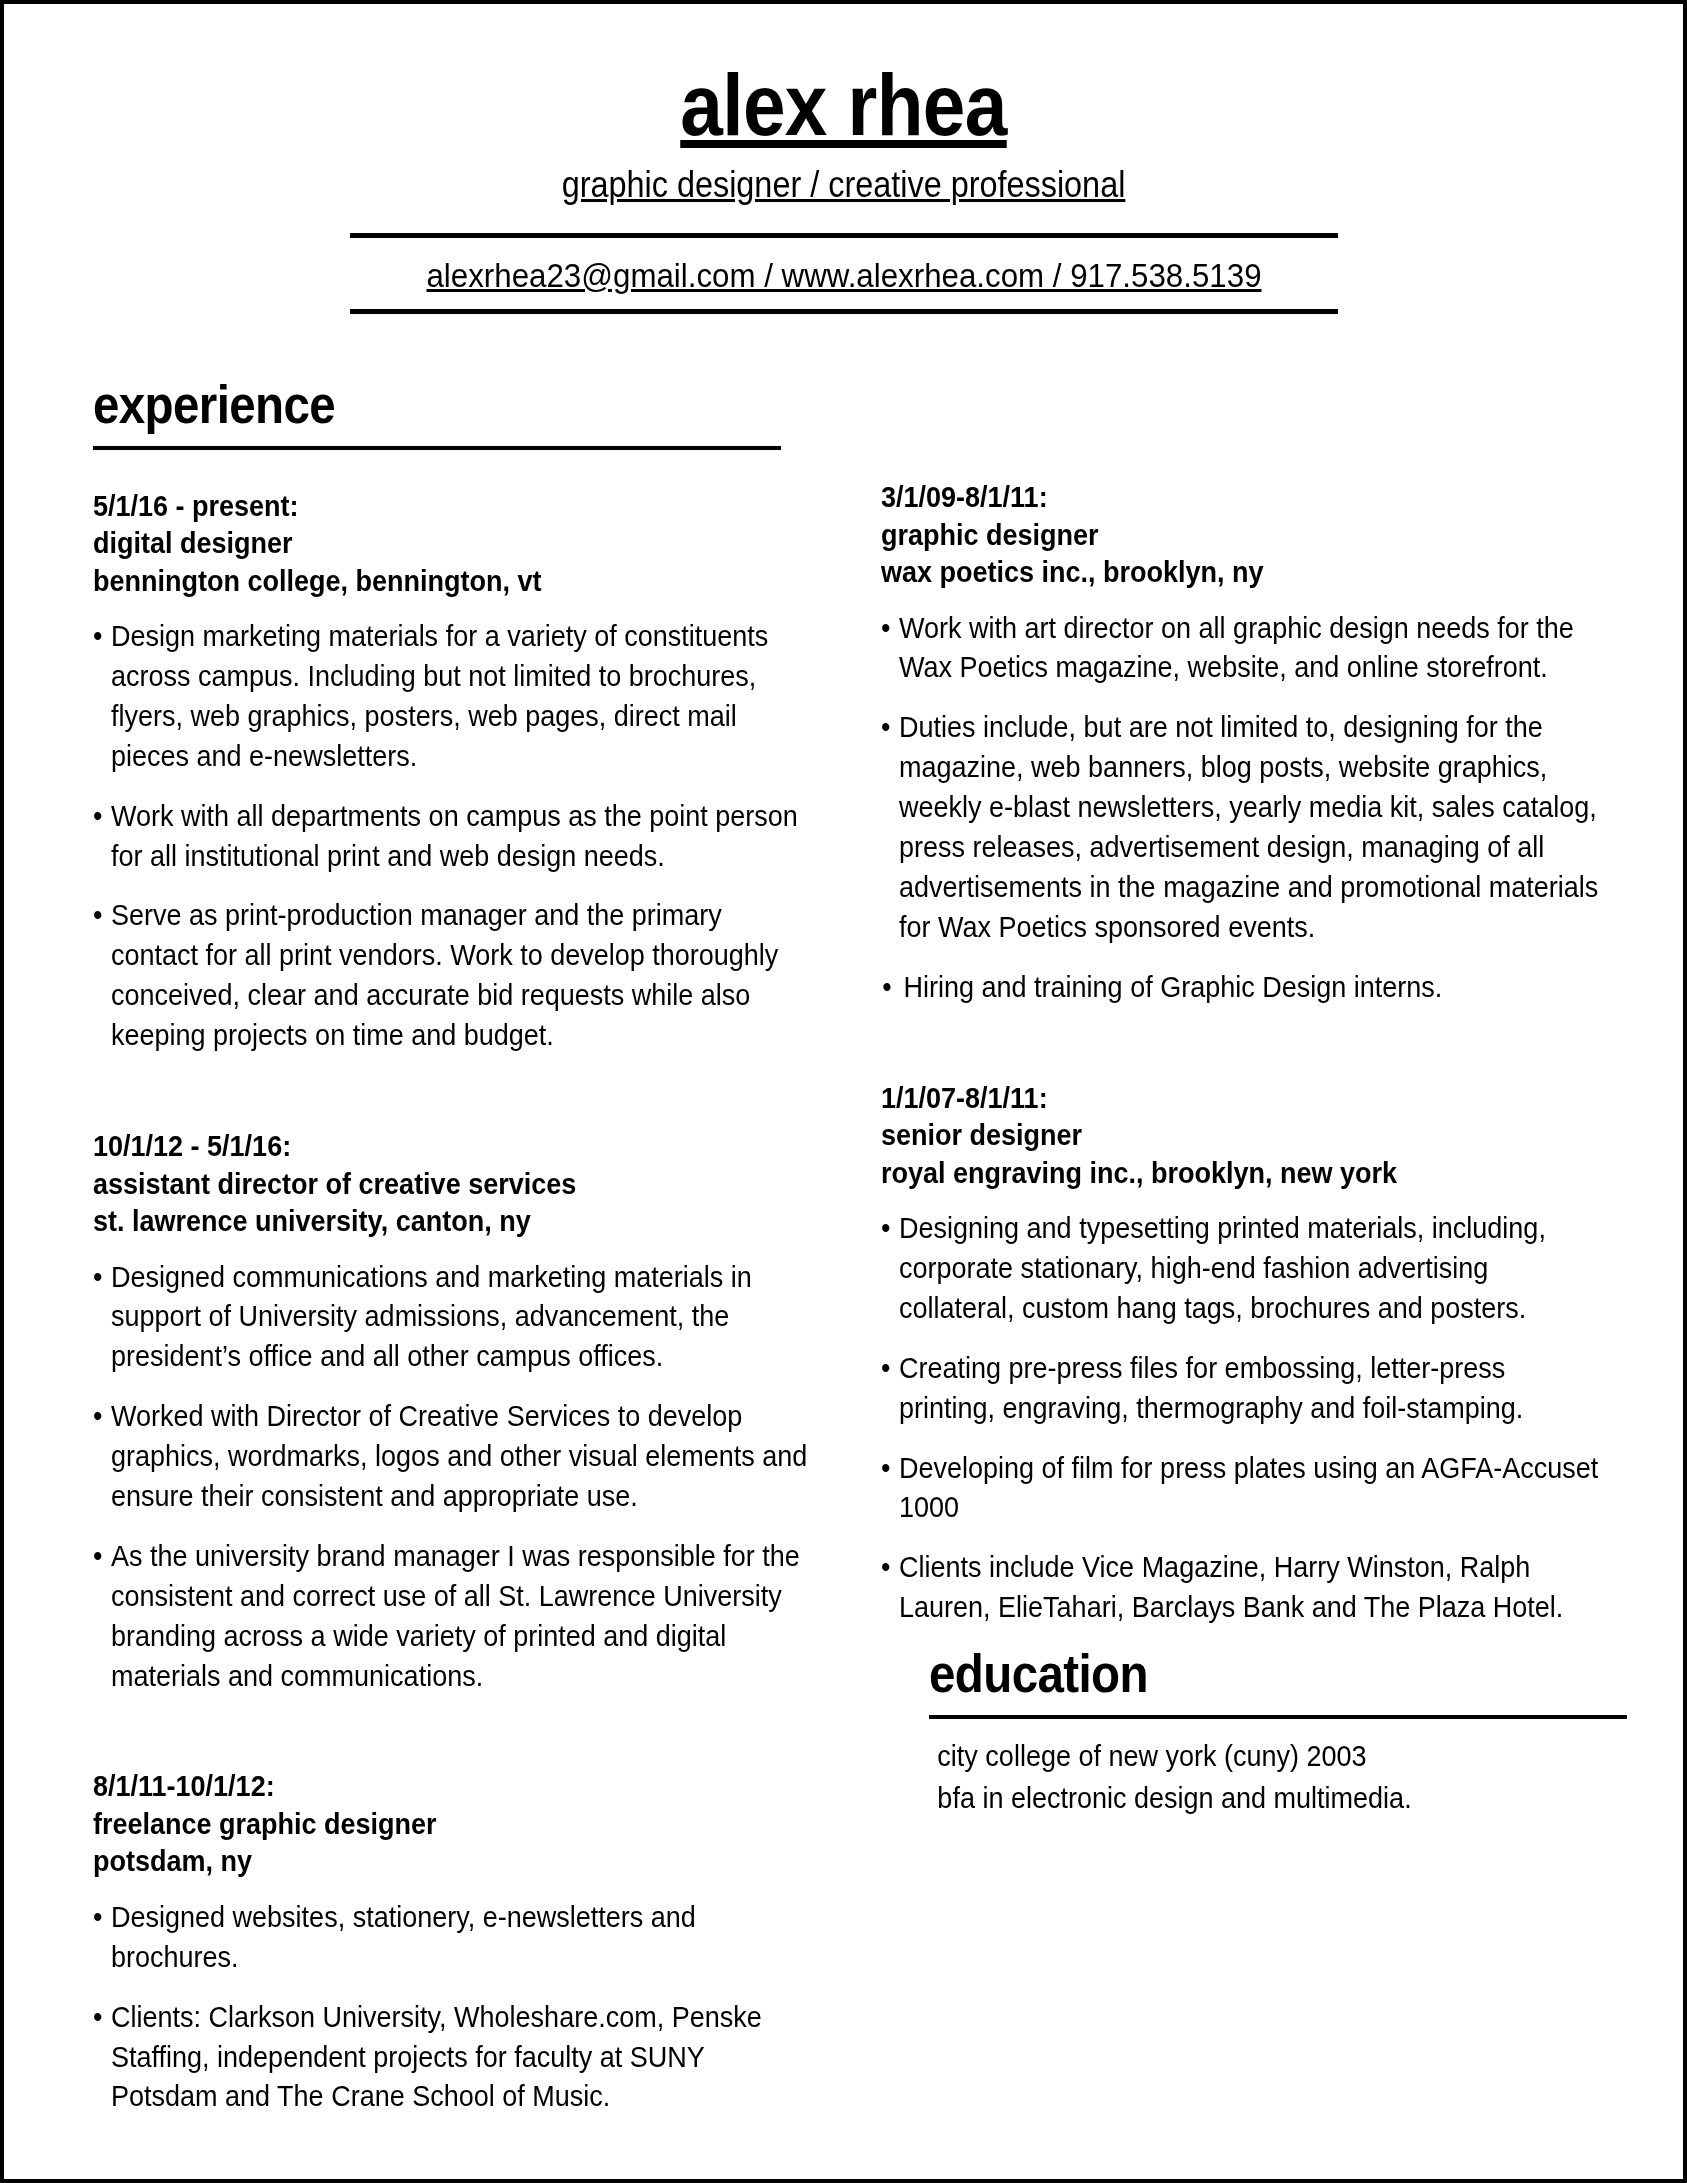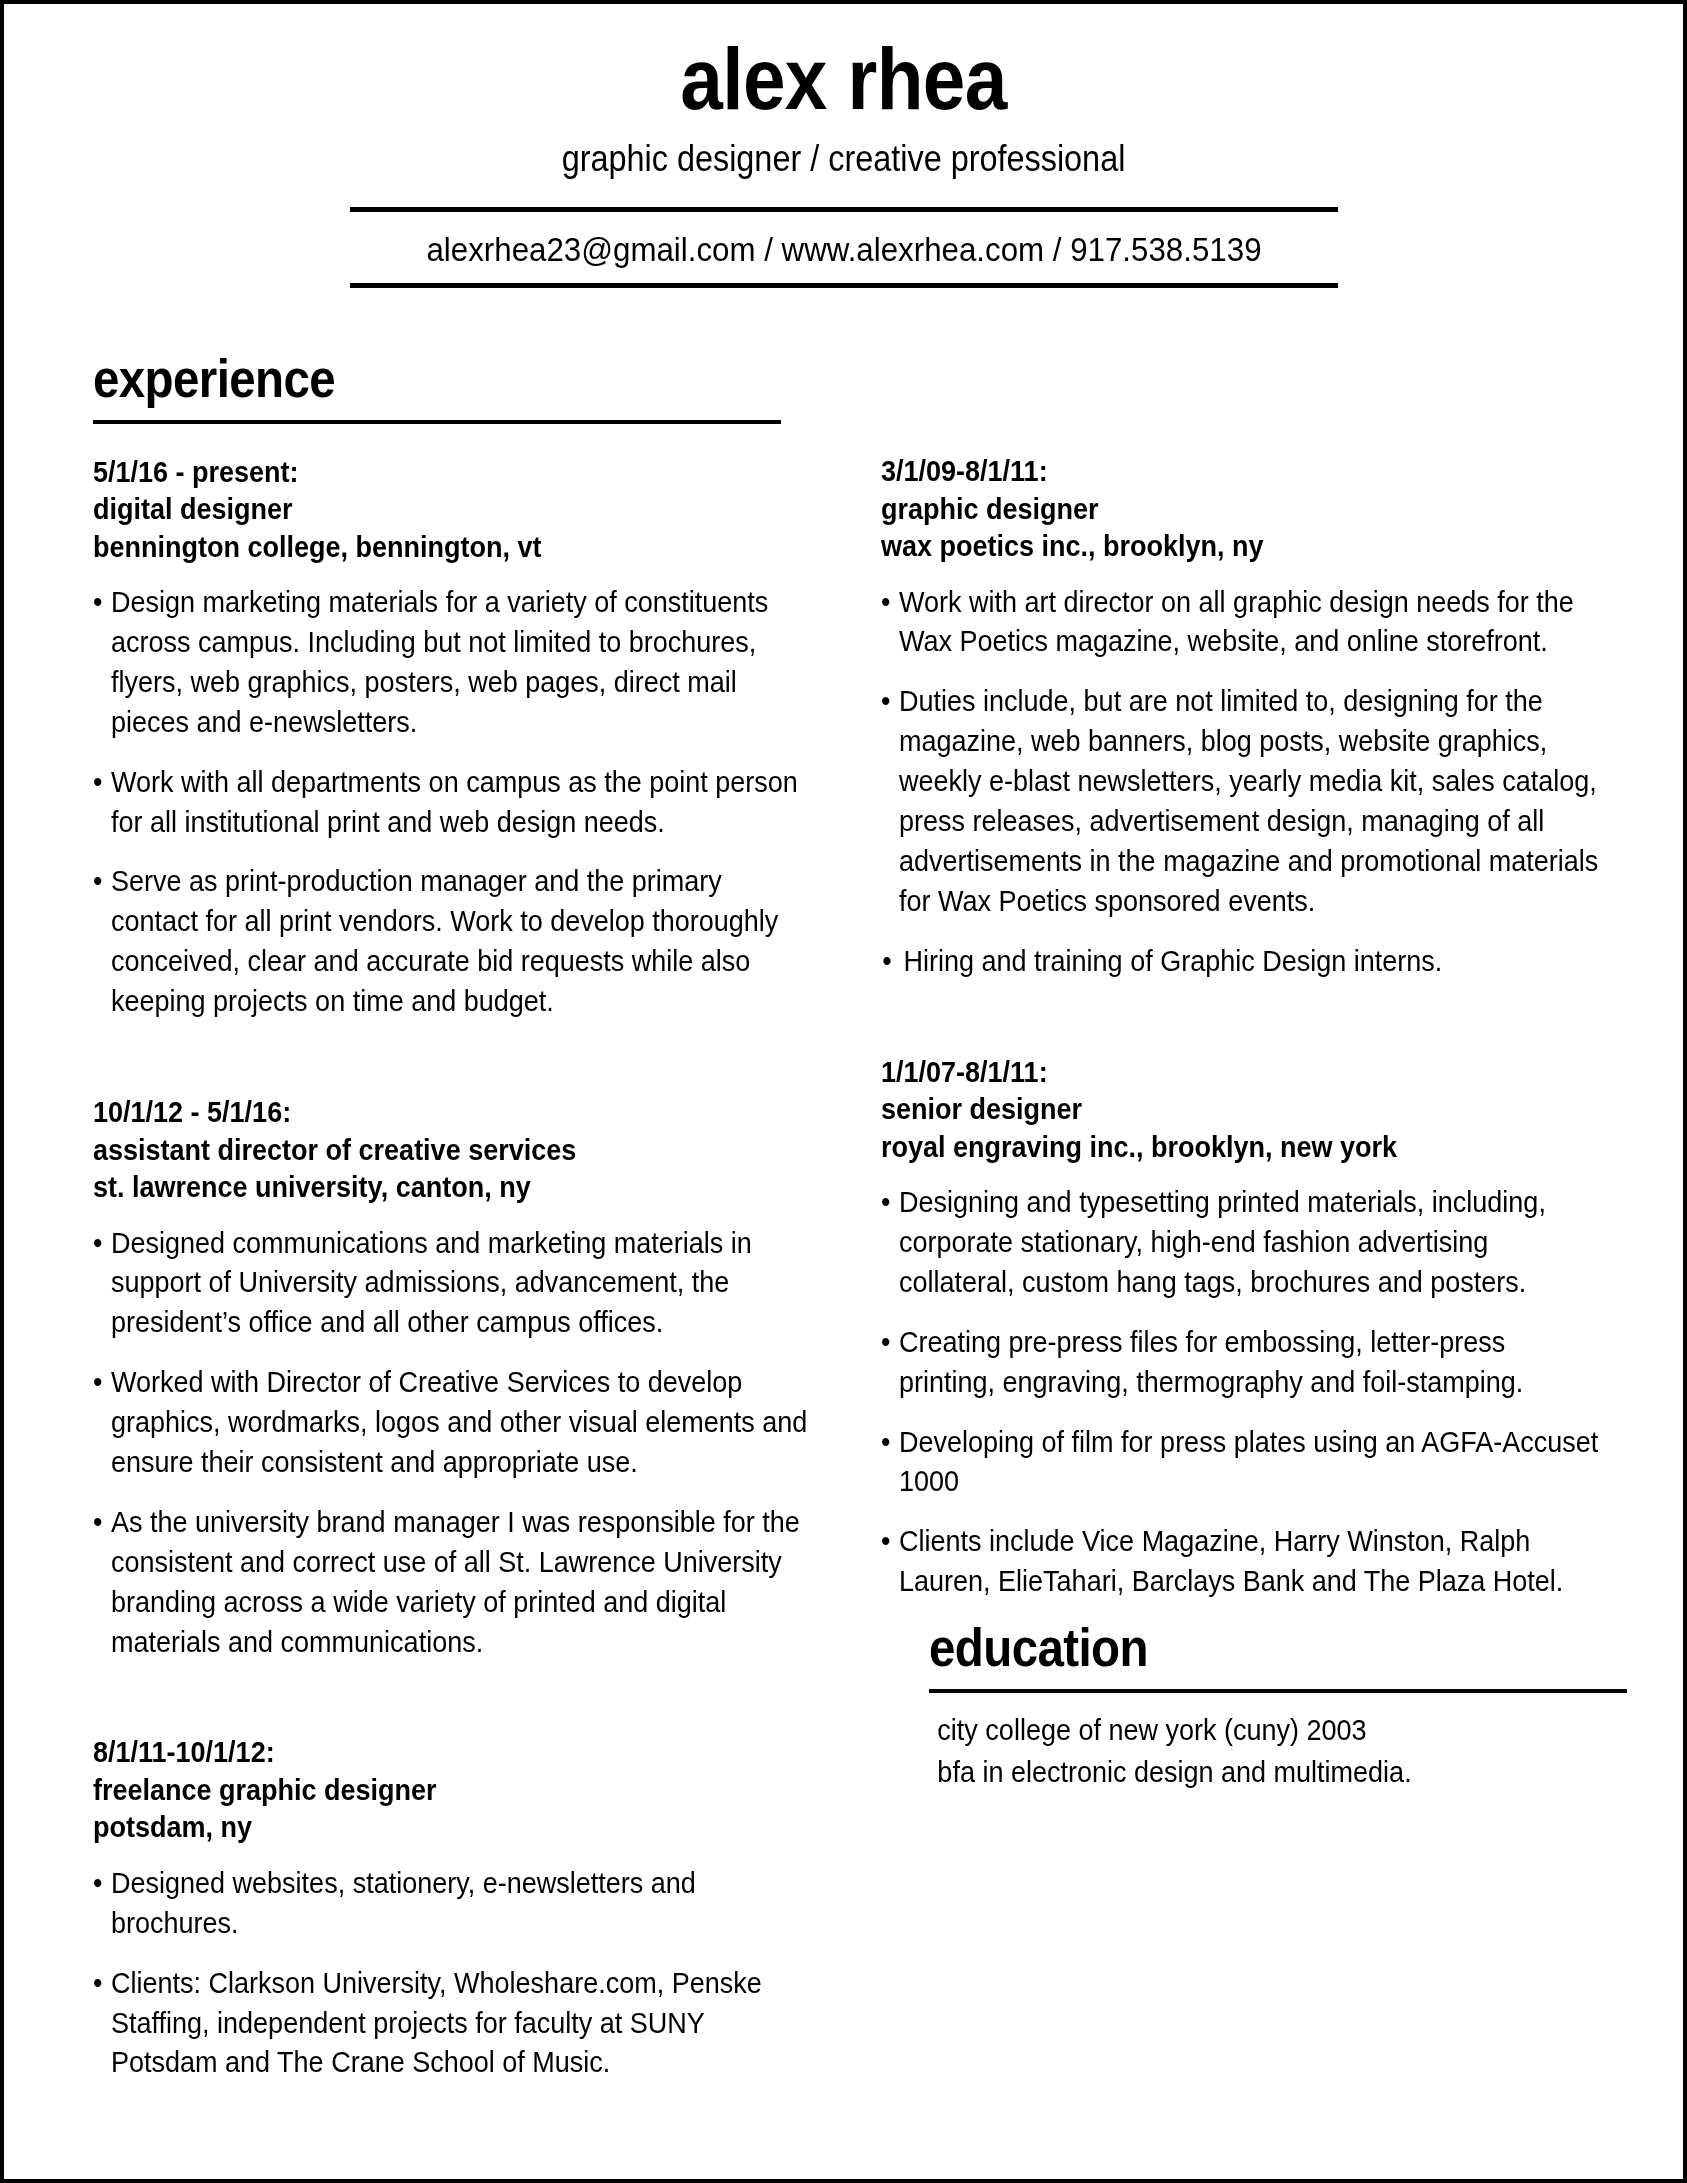--- a/index.html
+++ b/index.html
@@ -15,21 +15,22 @@
     box-sizing: border-box;
     border: 4.6px solid #000000;
     font-family: "Liberation Sans", "DejaVu Sans", sans-serif;
     color: #000000;
     overflow: hidden;
   }
 
   
   .header {
     text-align: center;
-    padding-top: 31px;
+    padding-top: 57px;
+    text-decoration: underline;
   }
   .name {
     font-size: 87px;
     font-weight: 700;
     letter-spacing: -0.7px;
     line-height: 1.0;
     transform: scaleX(0.88);
     transform-origin: center center;
   }
   .tagline {
@@ -145,21 +146,21 @@
 
   <div class="columns">
 
     <div class="col col-left">
 
       <div>
         <div class="section-title">experience</div>
         <div class="title-rule rule-under-exp"></div>
       </div>
 
-      <div class="job" style="margin-top:29px;">
+      <div class="job" style="margin-top:37px;">
         <div class="job-head">5/1/16 - present:</div>
         <div class="job-head">digital designer</div>
         <div class="job-head">bennington college, bennington, vt</div>
         <div class="bullets">
           <div class="bullet"><span class="dot">•</span><span>Design marketing materials for a variety of constituents across campus. Including but not limited to brochures, flyers, web graphics, posters, web pages, direct mail pieces and e-newsletters.</span></div>
           <div class="bullet"><span class="dot">•</span><span>Work with all departments on campus as the point person for all institutional print and web design needs.</span></div>
           <div class="bullet"><span class="dot">•</span><span>Serve as print-production manager and the primary contact for all print vendors. Work to develop thoroughly conceived, clear and accurate bid requests while also keeping projects on time and budget.</span></div>
         </div>
       </div>
 

